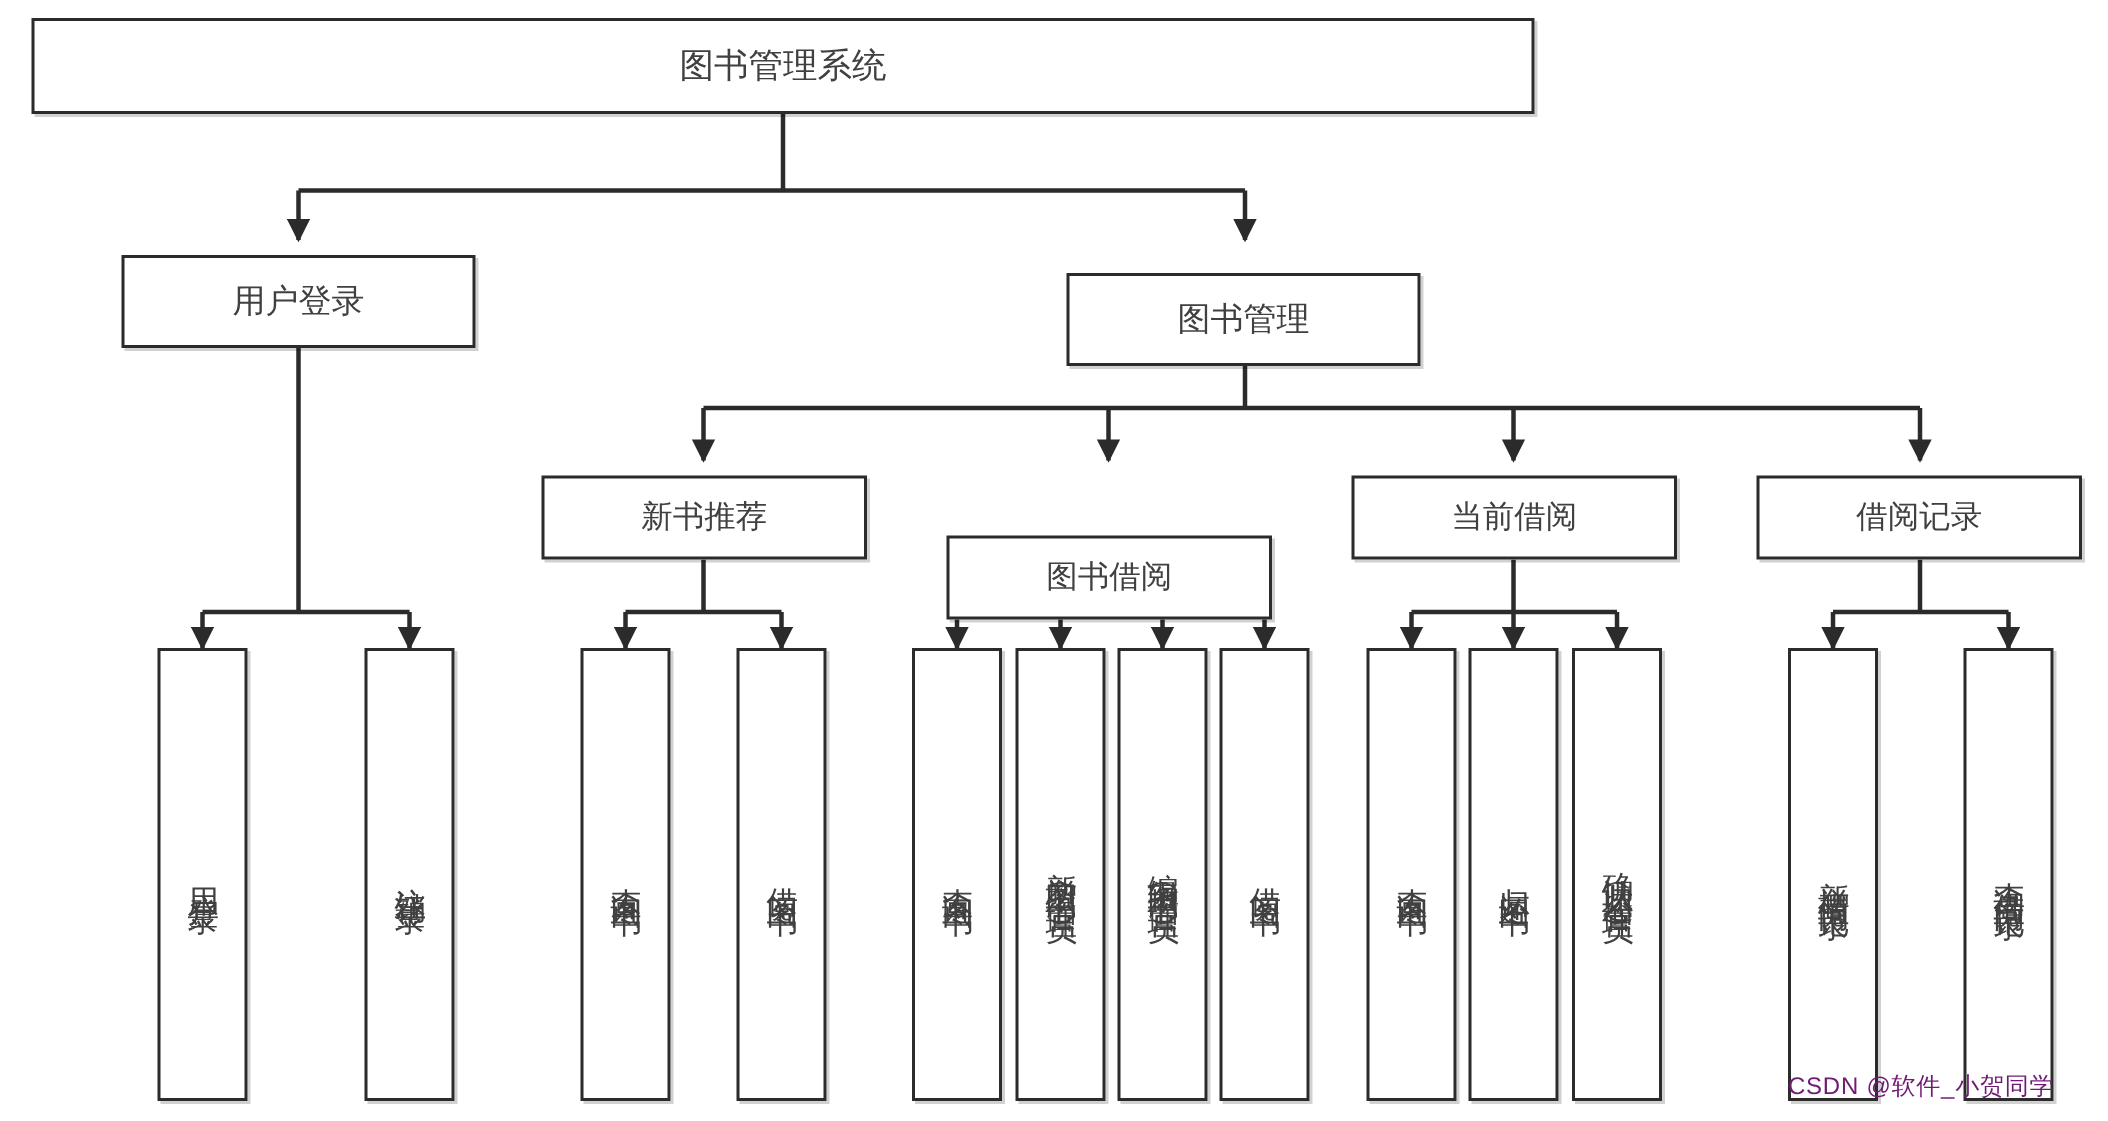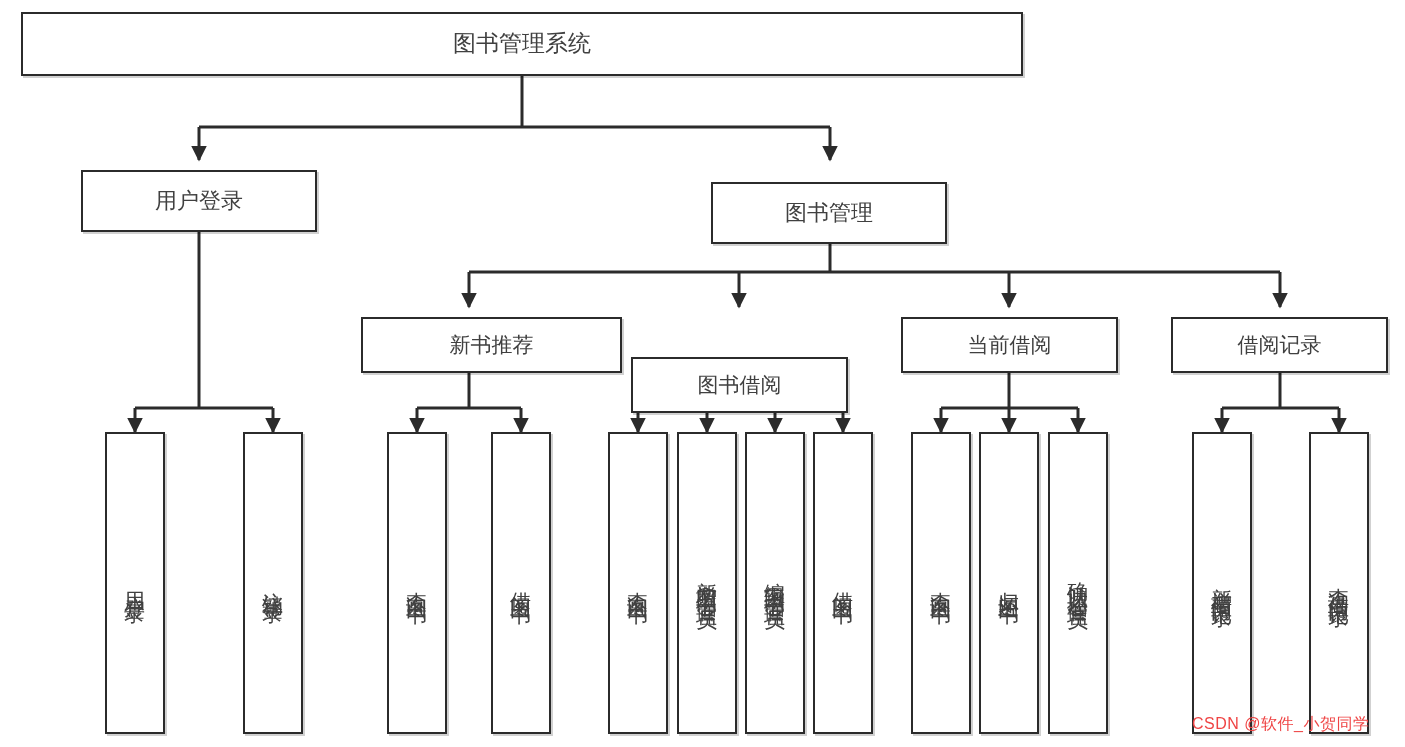--- a/index.html
+++ b/index.html
@@ -55,21 +55,21 @@
   }
   #n-root .label { font-size: 23px; }
   .lvl2 .label { font-size: 22px; }
   .lvl3 .label { font-size: 21px; }
   .leaf .label { font-size: 21px; }
   .watermark {
     position: absolute;
     left: 1192px;
     top: 714px;
     font-size: 16px;
-    color: #ef4444;
+    color: #701a75;
     letter-spacing: 0.5px;
     white-space: nowrap;
     z-index: 8;
     pointer-events: none;
   }
 </style>
 </head>
 <body>
 
 <div id="canvas">
@@ -128,21 +128,21 @@
     <span class="label">图书管理系统</span>
   </div>
 
   <div class="node horiz lvl2" style="left:81px; top:170px; width:236px; height:62px;">
     <span class="label">用户登录</span>
   </div>
   <div class="node horiz lvl2" style="left:711px; top:170px; width:236px; height:62px;margin-top:12px;">
     <span class="label">图书管理</span>
   </div>
 
-  <div class="node horiz lvl3" style="left:361px; top:317px; width:261px; height:56px;">
+  <div class="node horiz lvl3" style="left:361px; top:317px; width:217px; height:56px;">
     <span class="label">新书推荐</span>
   </div>
   <div class="node horiz lvl3" style="left:631px; top:317px; width:217px; height:56px;margin-top:40px;">
     <span class="label">图书借阅</span>
   </div>
   <div class="node horiz lvl3" style="left:1171px; top:317px; width:217px; height:56px;">
     <span class="label">借阅记录</span>
   </div>
   <div class="node horiz lvl3" style="left:901px; top:317px; width:217px; height:56px;">
     <span class="label">当前借阅</span>

